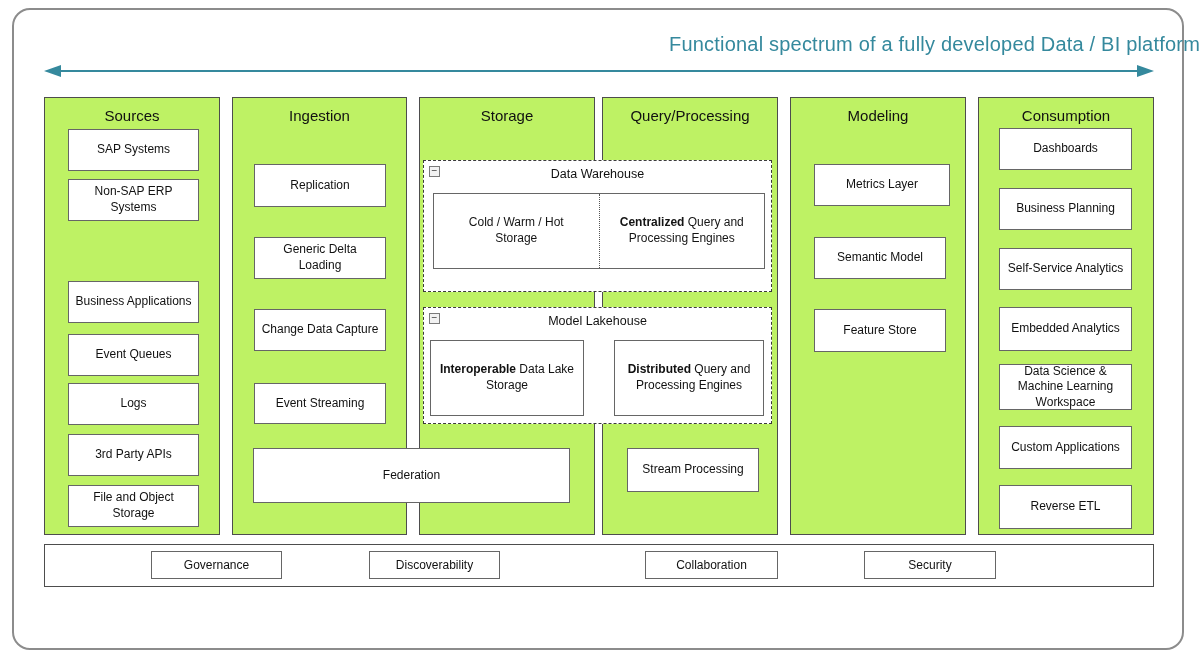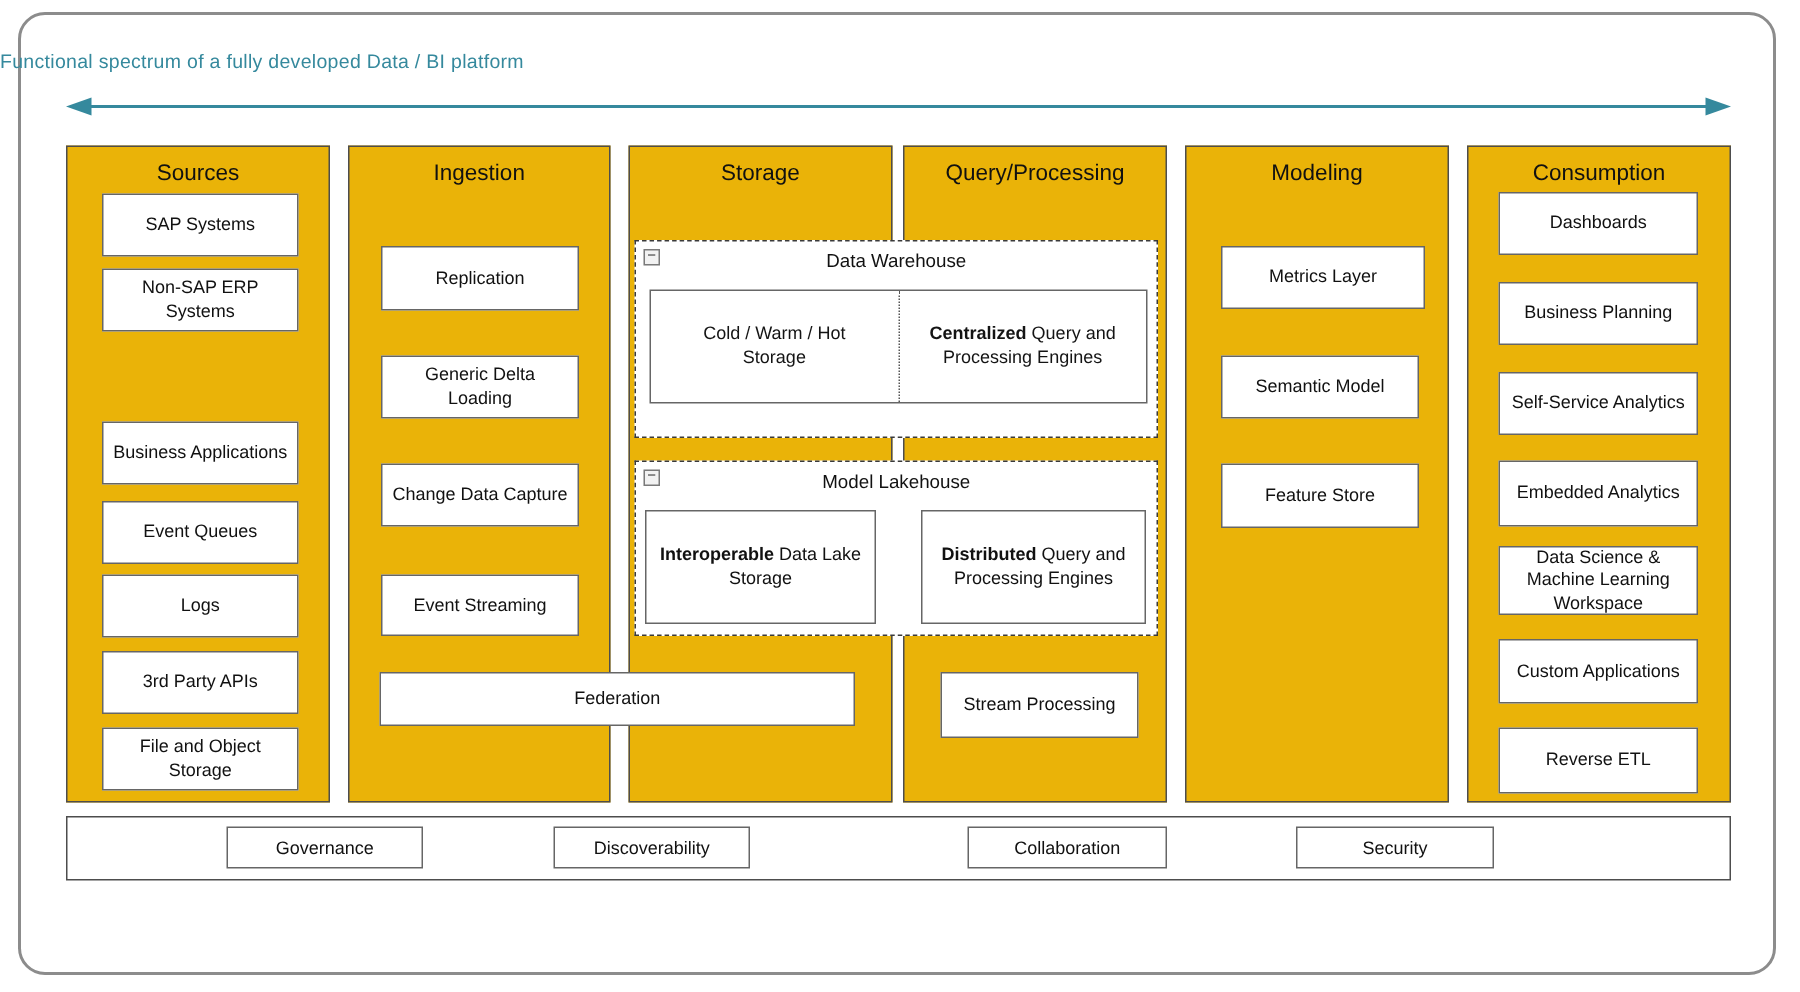--- a/index.html
+++ b/index.html
@@ -5,27 +5,27 @@
   html,body{margin:0;padding:0;background:#fff;}
   .canvas{
     position:relative;width:1200px;height:661px;background:#fff;
     font-family:"Liberation Sans",sans-serif;color:#141414;overflow:hidden;
   }
   .frame{
     position:absolute;left:12px;top:8px;width:1172px;height:642px;
     border:2px solid #8c8c8c;border-radius:18px;box-sizing:border-box;
   }
   .title{
-    position:absolute;left:0;top:33px;width:100%;text-align:left;
-    font-size:13px;color:#35899d;letter-spacing:.2px;
+    position:absolute;left:0;top:33px;width:100%;text-align:right;
+    font-size:20px;color:#35899d;letter-spacing:.2px;
   }
   .arrow{position:absolute;left:44px;top:62px;}
   .col{
     position:absolute;top:97px;height:438px;border:1.5px solid #4d4d4d;
-    background:#eab308;box-sizing:border-box;
+    background:#bef264;box-sizing:border-box;
   }
   .col-title{
     position:absolute;top:9px;left:0;width:100%;text-align:center;
     font-size:15px;color:#111;
   }
   .ibox{
     position:absolute;border:1px solid #666;background:#fff;box-sizing:border-box;
     display:flex;align-items:center;justify-content:center;text-align:center;
     font-size:12px;line-height:1.3;padding:2px 6px;color:#111;
   }
@@ -137,21 +137,21 @@
     <div class="collapse">−</div>
     <div class="group-label">Model Lakehouse</div>
     <div class="ibox" style="left:6px;top:32px;width:154px;height:76px;">
       <span><b>Interoperable</b><span> Data Lake Storage</span></span>
     </div>
     <div class="ibox" style="left:190px;top:32px;width:150px;height:76px;">
       <span><b>Distributed</b><span> Query and Processing Engines</span></span>
     </div>
   </div>
 
-  <div class="ibox" style="left:253px;top:448px;width:317px;height:36px;z-index:3;">Federation</div>
+  <div class="ibox" style="left:253px;top:448px;width:317px;height:55px;z-index:3;">Federation</div>
 
   <div class="ibox" style="left:627px;top:448px;width:132px;height:44px;">Stream Processing</div>
 
   <div class="bottom-bar">
     <div class="bbox" style="left:106px;width:131px;">Governance</div>
     <div class="bbox" style="left:324px;width:131px;">Discoverability</div>
     <div class="bbox" style="left:600px;width:133px;">Collaboration</div>
     <div class="bbox" style="left:819px;width:132px;">Security</div>
   </div>
 

